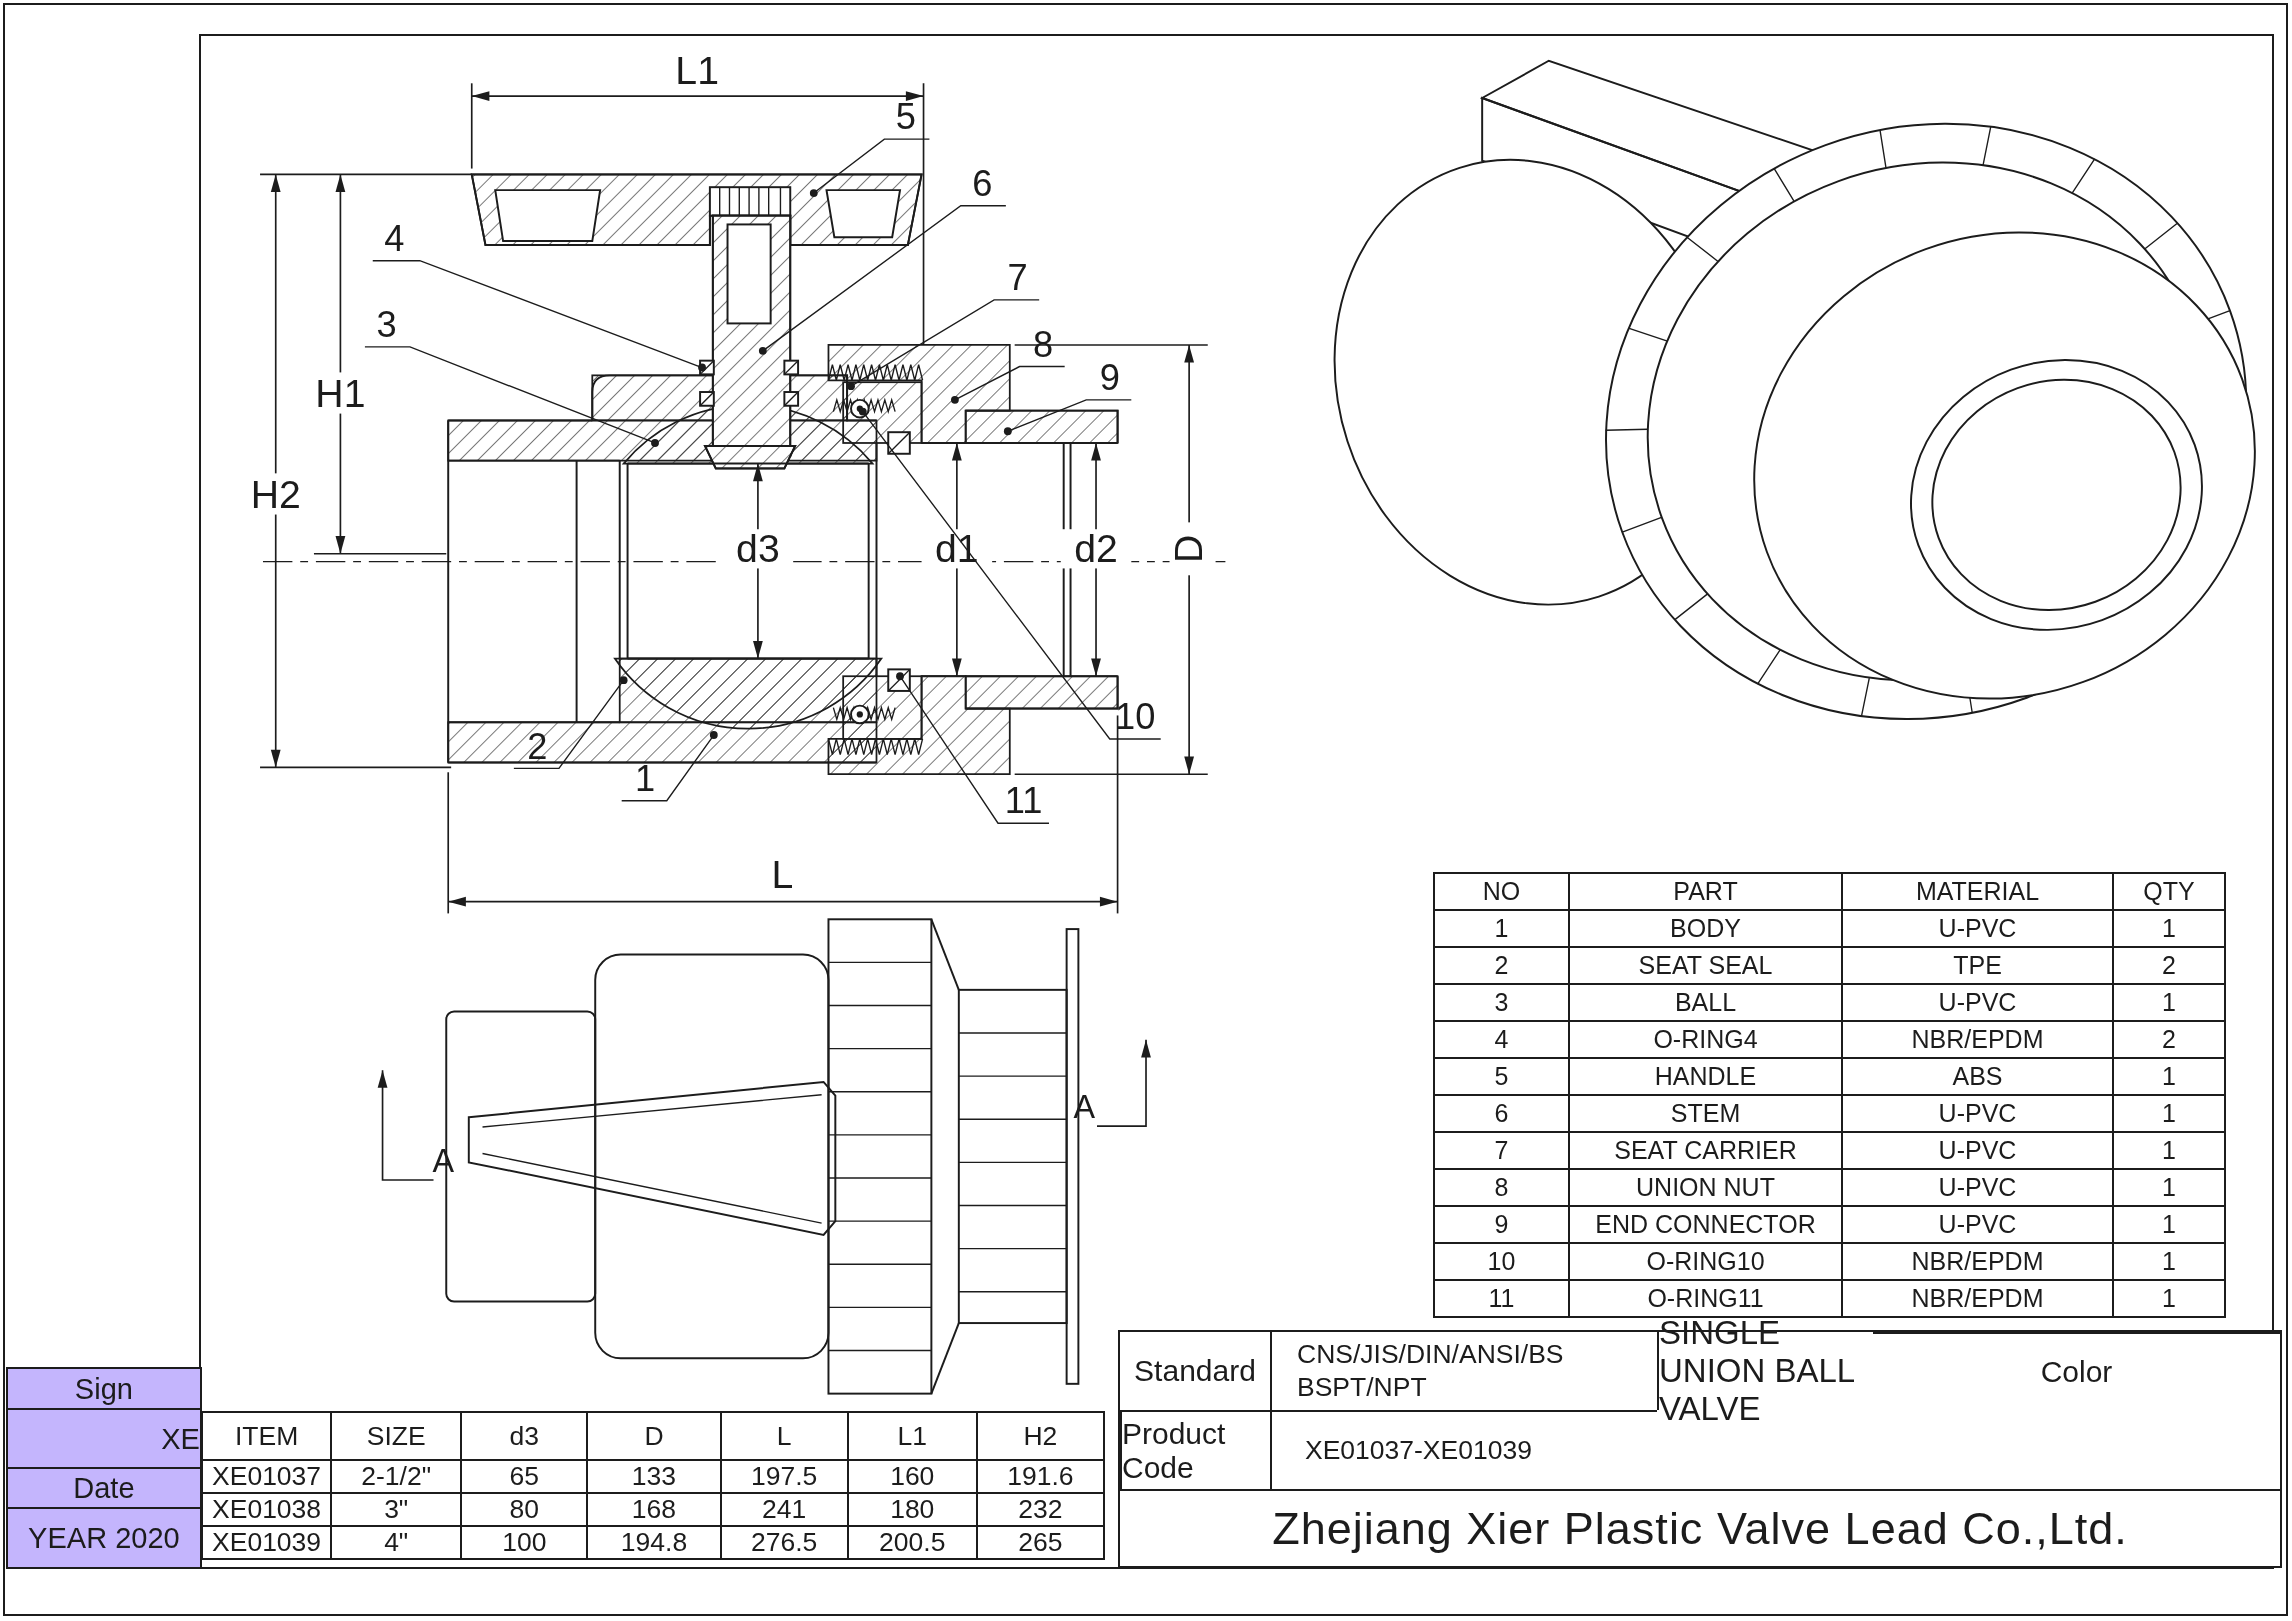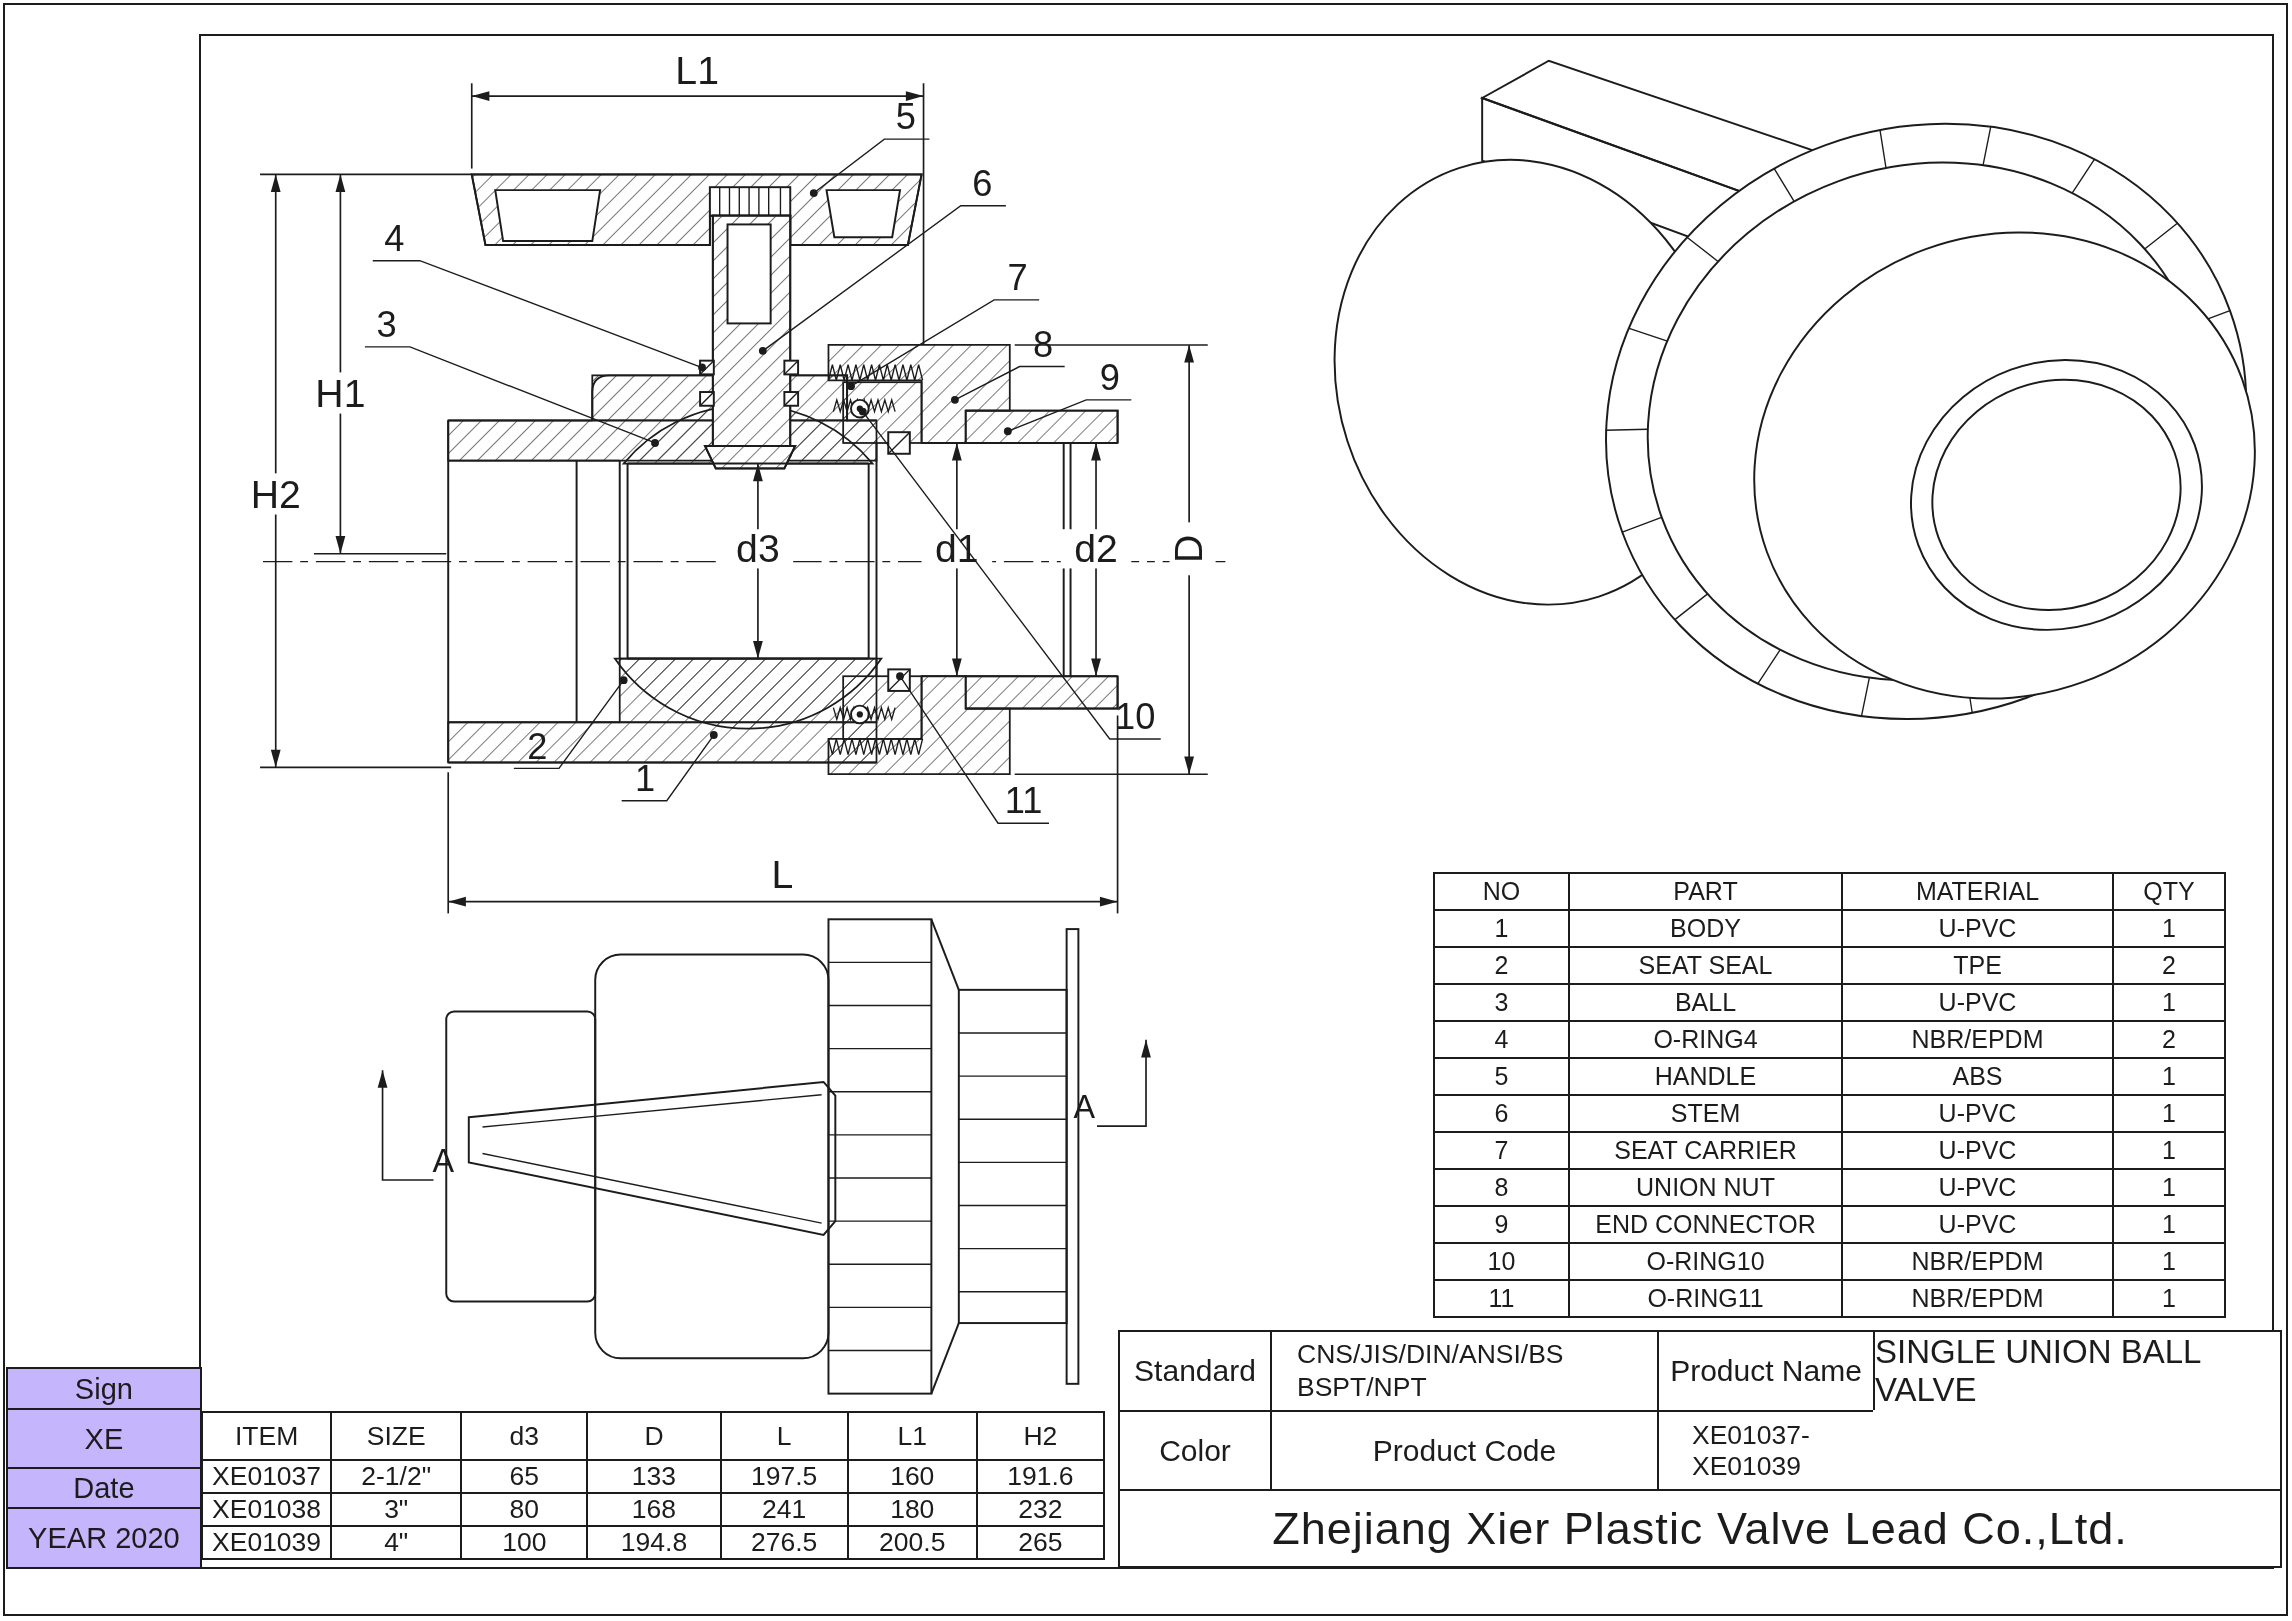--- a/index.html
+++ b/index.html
@@ -268,21 +268,21 @@
 
     <ellipse class="wht" cx="2045" cy="475" rx="258" ry="235" transform="rotate(-20 2045 475)"></ellipse>
     <ellipse class="wht" cx="2098" cy="505" rx="150" ry="136" transform="rotate(-20 2098 505)"></ellipse>
     <ellipse class="ln" cx="2098" cy="505" rx="128" ry="116" transform="rotate(-20 2098 505)"></ellipse>
   </g>
 </svg>
 
 <div class="side-box" style="top:1367px;height:44px;">
   <span>Sign</span>
 </div>
-<div class="side-box" style="top:1408px;height:62px;">
+<div class="side-box" style="top:1408px;height:62px;justify-content:flex-end;">
   <span>XE</span>
 </div>
 <div class="side-box" style="top:1467px;height:43px;">
   <span>Date</span>
 </div>
 <div class="side-box" style="top:1507px;height:62px;">
   <span>YEAR 2020</span>
 </div>
 
 <table class="parts-table">
@@ -423,21 +423,20 @@
   </table>
 
 <div class="title-block">
   <div class="tb-cell">Standard</div>
   <div class="tb-cell tb-val bl">
     <div class="std-lines">
       <span>CNS/JIS/DIN/ANSI/BS</span>
       <span>BSPT/NPT</span>
     </div>
   </div>
-  <div class="tb-cell bl">Product Name</div>
   <div class="tb-cell bl" style="font-size:33px;">SINGLE UNION BALL VALVE</div>
 
   <div class="tb-cell bt">Color</div>
   <div class="tb-cell bl bt">Product Code</div>
   <div class="tb-cell tb-val bl bt" style="padding-left:33px;">XE01037-XE01039</div>
 
   <div class="company-row">Zhejiang Xier Plastic Valve Lead Co.,Ltd.</div>
 </div>
 
 

